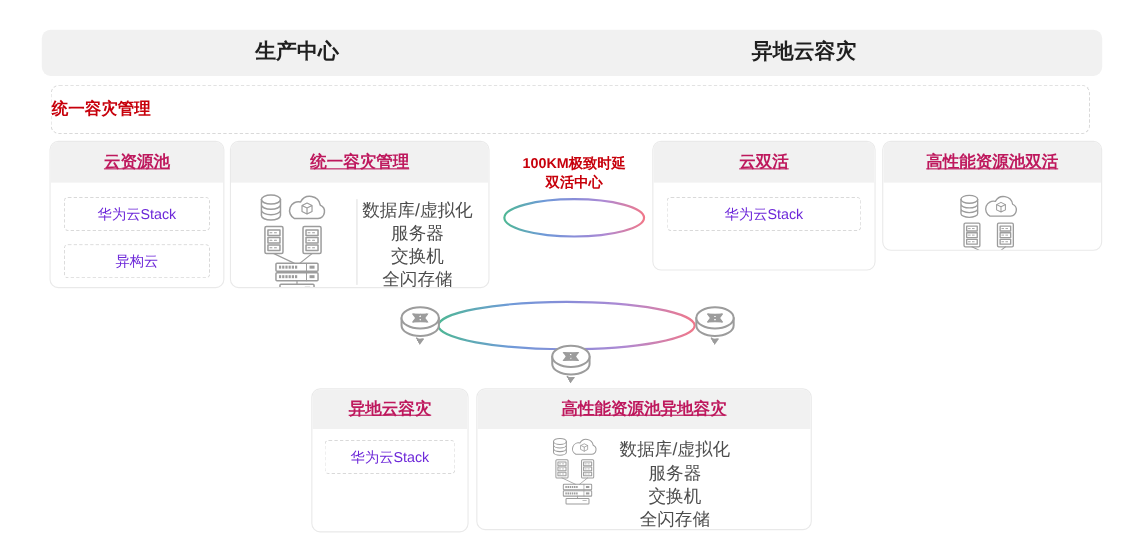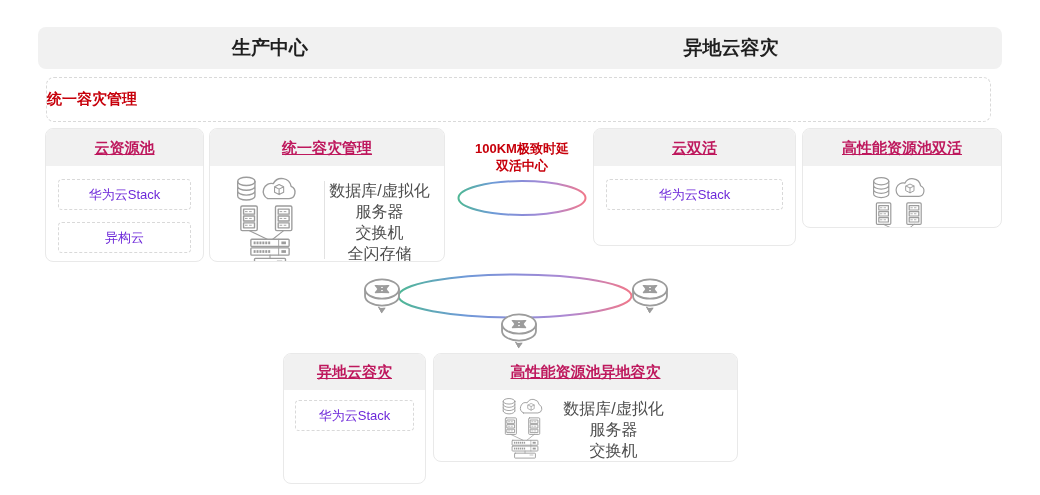--- a/index.html
+++ b/index.html
@@ -185,21 +185,21 @@
       <use href="#sym-router"></use>
     </svg>
 
   <div class="panel" style="left:283px;top:353px;width:143px;height:131px">
     <div class="panel-header sm">异地云容灾</div>
     <div class="panel-body" style="padding:10px 11px 0">
       <div class="dashed-item">华为云Stack</div>
     </div>
   </div>
 
-  <div class="panel" style="left:433px;top:353px;width:305px;height:109px">
+  <div class="panel" style="left:433px;top:353px;width:305px;height:129px">
     <div class="panel-header sm">高性能资源池异地容灾</div>
     <div class="panel-body hp-remote-body">
       <svg width="50" height="62" viewBox="0 0 80 101">
           <use href="#sym-cluster"></use>
         </svg>
       <div class="labels sm2">
         <span>数据库/虚拟化</span>
         <span>服务器</span>
         <span>交换机</span>
         <span>全闪存储</span>

